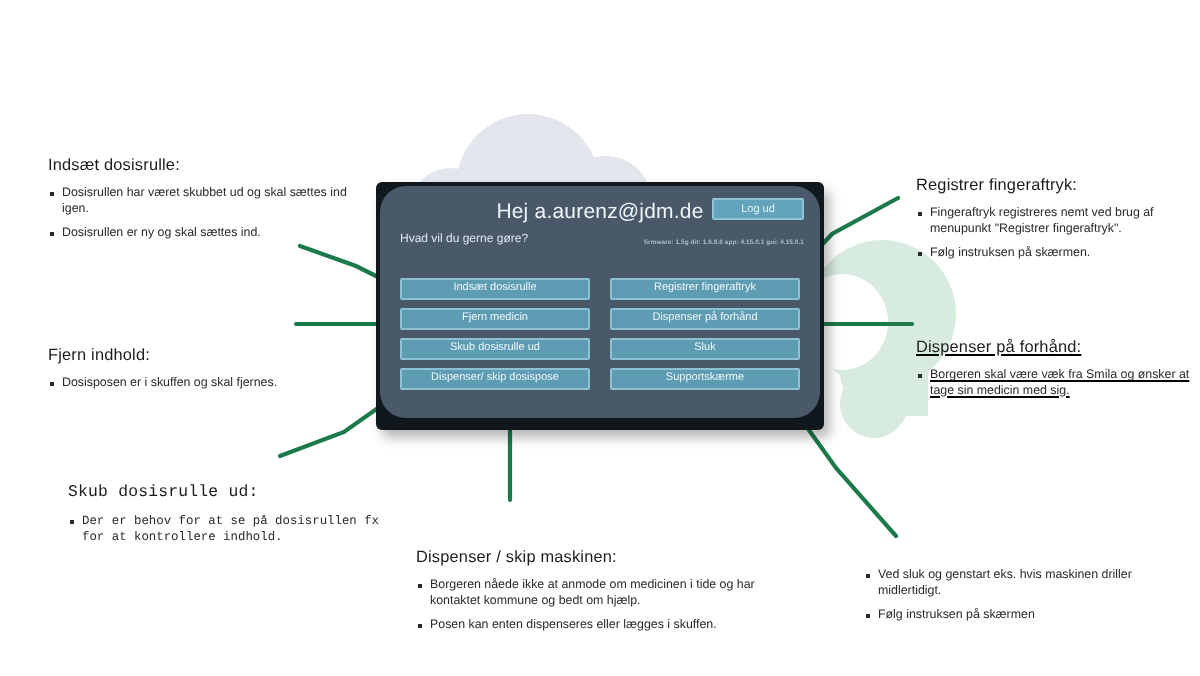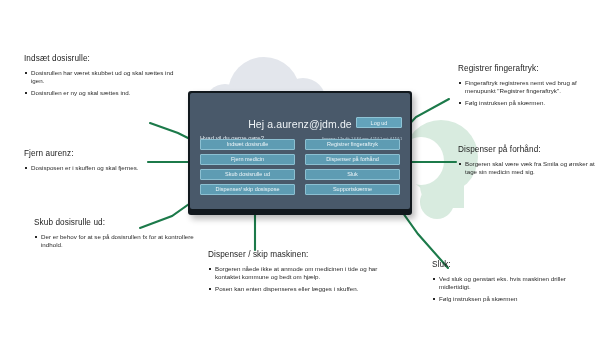--- a/index.html
+++ b/index.html
@@ -66,24 +66,24 @@
     width:224px;height:124px;
     background:#11181d;
     border-radius:3px;
     padding:2px 2px 6px 2px;
     box-sizing:border-box;
     box-shadow:3px 4px 6px rgba(0,0,0,.28);
   }
   .screen{
     width:100%;height:100%;
     background:#49596a;
-    border-radius:2px;
+    border-radius:13px;
     position:relative;
     box-sizing:border-box;
-    padding:24px 10px 8px 10px;
+    padding:6px 10px 8px 10px;
   }
   .screen-head{
     position:relative;height:28px;
   }
   .greeting{
     text-align:center;
     color:#eef3f6;
     font-size:10.5px;
     line-height:12px;
     padding-top:1px;
@@ -135,21 +135,21 @@
     color:#eef6f9;
     font-size:5.5px;
     line-height:9px;
     text-align:center;
     box-sizing:border-box;
     white-space:nowrap;
     overflow:hidden;
   }
 
   
-  .note{position:absolute;}
+  .note{position:absolute;margin-top:24px;}
   .note h3{
     margin:0 0 5px 0;
     font-size:8.2px;
     font-weight:normal;
     color:#1c1c1c;
     line-height:10px;
     letter-spacing:.1px;
   }
   .note ul{
     margin:0;padding:0;list-style:none;
@@ -166,24 +166,24 @@
   .note li::before{
     content:"";
     position:absolute;
     left:1px;top:3px;
     width:1.6px;height:1.6px;
     background:#2a2a2a;
   }
 
   .n-indsaet{left:24px;top:54px;width:150px;}
   .n-fjern{left:24px;top:149px;width:150px;}
-  .n-skub{left:34px;top:218px;width:160px;}
+  .n-skub{left:34px;top:218px;width:160px;font-family:Liberation Mono, monospace;}
   .n-dispenser-skip{left:208px;top:250px;width:190px;}
   .n-fingeraftryk{left:458px;top:64px;width:140px;}
-  .n-forhaand{left:458px;top:145px;width:140px;}
+  .n-forhaand{left:458px;top:145px;width:140px;text-decoration:underline;}
   .n-sluk{left:432px;top:260px;width:150px;}
 </style>
 </head>
 <body>
 
 <div class="slide">
 
   <div class="deco deco-qmark-hook"></div>
   <div class="deco deco-qmark-hook2"></div>
   <div class="deco deco-qmark-mask"></div>
@@ -230,21 +230,21 @@
 
   <div class="note n-indsaet">
     <h3>Indsæt dosisrulle:</h3>
     <ul>
       <li>Dosisrullen har været skubbet ud og skal sættes ind igen.</li>
       <li>Dosisrullen er ny og skal sættes ind.</li>
     </ul>
   </div>
 
   <div class="note n-fjern">
-    <h3>Fjern aurenz:</h3>
+    <h3>Fjern indhold:</h3>
     <ul>
       <li>Dosisposen er i skuffen og skal fjernes.</li>
     </ul>
   </div>
 
   <div class="note n-skub">
     <h3>Skub dosisrulle ud:</h3>
     <ul>
       <li>Der er behov for at se på dosisrullen fx for at kontrollere indhold.</li>
     </ul>
@@ -267,20 +267,19 @@
   </div>
 
   <div class="note n-forhaand">
     <h3>Dispenser på forhånd:</h3>
     <ul>
       <li>Borgeren skal være væk fra Smila og ønsker at tage sin medicin med sig.</li>
     </ul>
   </div>
 
   <div class="note n-sluk">
-    <h3>Sluk:</h3>
     <ul>
       <li>Ved sluk og genstart eks. hvis maskinen driller midlertidigt.</li>
       <li>Følg instruksen på skærmen</li>
     </ul>
   </div>
 
 </div>
 
 </body></html>

